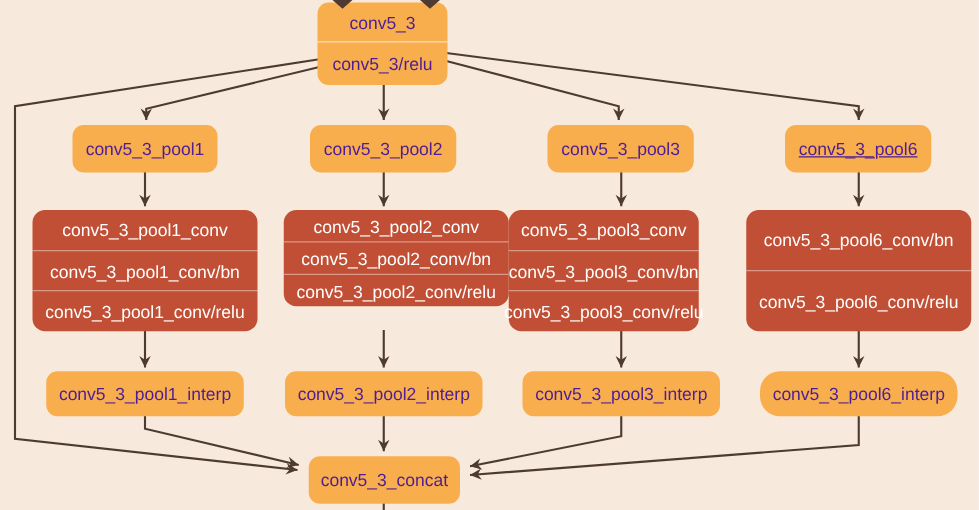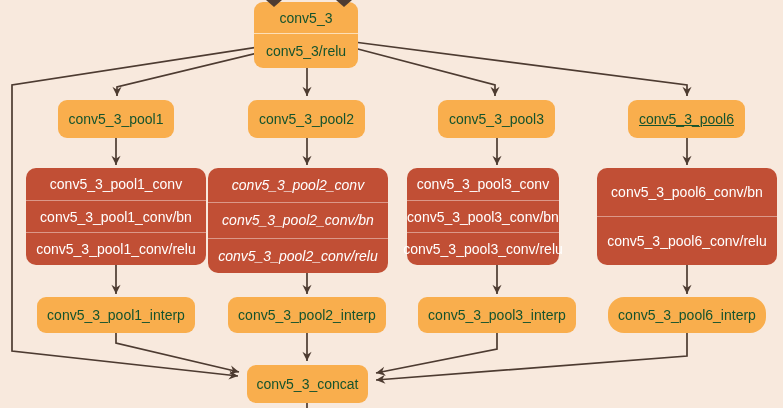--- a/index.html
+++ b/index.html
@@ -22,21 +22,21 @@
     fill: none;
     stroke: #4D3B31;
     stroke-width: 1.7px;
   }
   .node {
     position: absolute;
     z-index: 2;
     box-sizing: border-box;
     background: #F9AE4D;
     border-radius: 9px;
-    color: #14532d;
+    color: #4c1d95;
     font-size: 14px;
     display: flex;
     align-items: center;
     justify-content: center;
     text-align: center;
   }
   .node.red {
     background: #C14F35;
     color: #ffffff;
     border-radius: 10px;
@@ -114,21 +114,21 @@
   </div>
   <div class="node" style="left:628px; top:100px; width:117px; height:38px;text-decoration:underline;">
     <span>conv5_3_pool6</span>
   </div>
 
   <div class="node red" style="left:26px; top:168px; width:180px; height:97px;">
     <div class="row">conv5_3_pool1_conv</div>
     <div class="row">conv5_3_pool1_conv/bn</div>
     <div class="row">conv5_3_pool1_conv/relu</div>
   </div>
-  <div class="node red" style="left:208px; top:168px; width:180px; height:105px;font-style:italic;">
+  <div class="node red" style="left:227px; top:168px; width:180px; height:77px;">
     <div class="row">conv5_3_pool2_conv</div>
     <div class="row">conv5_3_pool2_conv/bn</div>
     <div class="row">conv5_3_pool2_conv/relu</div>
   </div>
   <div class="node red" style="left:407px; top:168px; width:152px; height:97px;">
     <div class="row">conv5_3_pool3_conv</div>
     <div class="row">conv5_3_pool3_conv/bn</div>
     <div class="row">conv5_3_pool3_conv/relu</div>
   </div>
   <div class="node red" style="left:597px; top:168px; width:180px; height:97px;">

